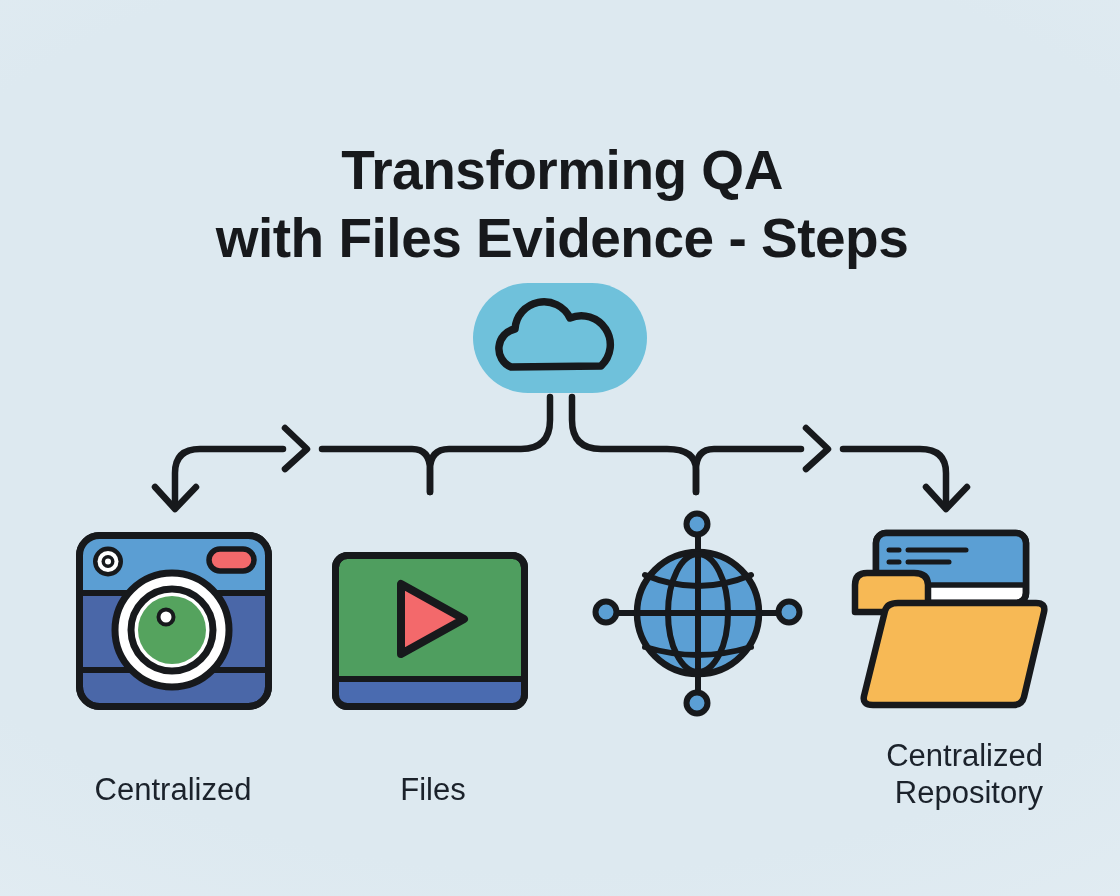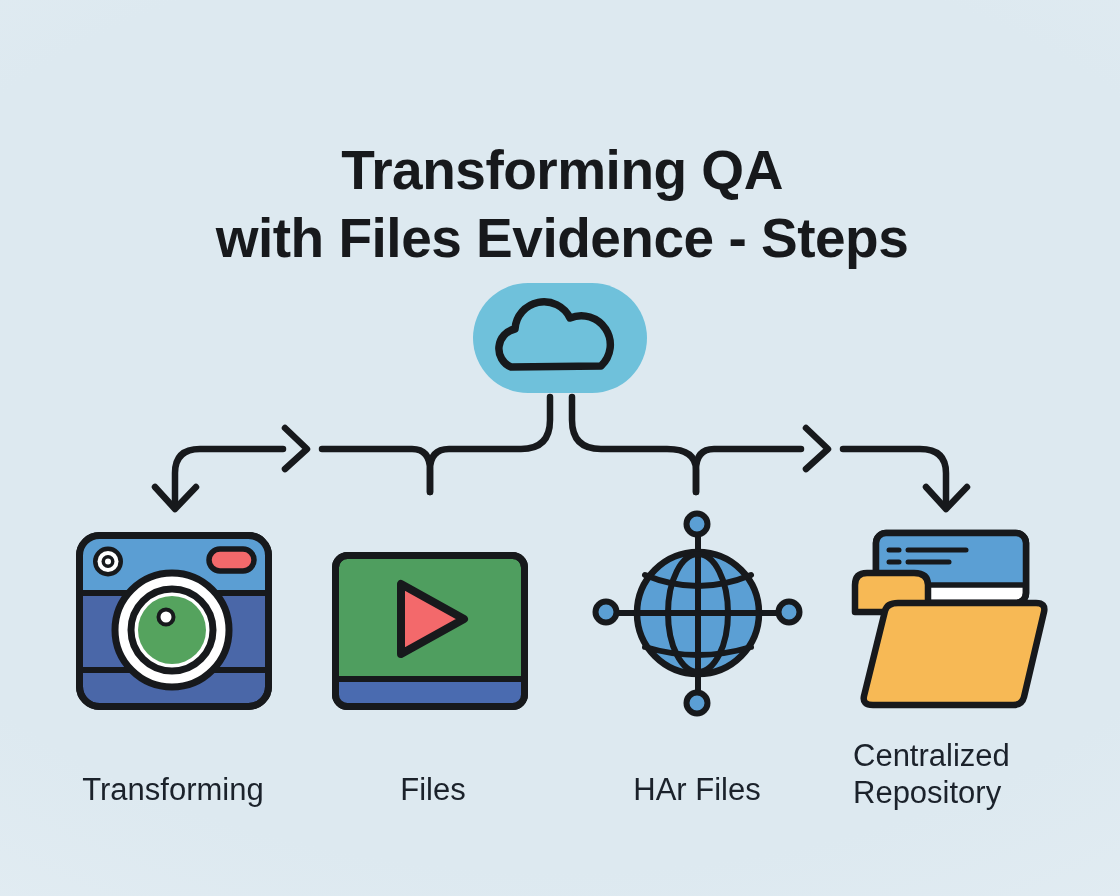--- a/index.html
+++ b/index.html
@@ -20,21 +20,21 @@
   .connectors{position:absolute;left:0;top:0;}
   .cloud-pill{
     position:absolute;left:473px;top:283px;width:174px;height:110px;
     background:#6fc1db;border-radius:55px;
   }
   .cloud-pill svg{position:absolute;left:0;top:0;}
   .icon-box{position:absolute;}
   .node-label{
     position:absolute;transform:translateX(-50%);
     font-size:31px;font-weight:400;color:#1b222b;
-    text-align:left;line-height:1.18;white-space:nowrap;
+    text-align:right;line-height:1.18;white-space:nowrap;
   }
   .node-label.wrap{white-space:normal;width:190px;}
 </style>
 </head>
 <body>
 
 <div class="canvas">
 
   <div class="title">
     <div>Transforming QA</div>
@@ -129,18 +129,17 @@
         <line x1="41" y1="36" x2="51" y2="36"></line>
         <line x1="60" y1="36" x2="101" y2="36"></line>
       </g>
 
       <path d="M 7 86 L 7 59 Q 7 47 19 47 L 66 47 Q 80 47 80 59 L 80 86 Z" fill="#f7b955" stroke="#17191c" stroke-width="6.5" stroke-linejoin="round"></path>
 
       <path d="M 50 77 L 188 77 Q 198 77 196 86 L 176 171 Q 174 179 165 179 L 25 179 Q 14 179 16 170 L 37 85 Q 39 77 50 77 Z" fill="#f7b955" stroke="#17191c" stroke-width="6.5" stroke-linejoin="round"></path>
     </svg>
   </div>
 
-  <div class="node-label" style="left:173px;top:772px;">Transforming</div>
+  <div class="node-label" style="left:173px;top:772px;">Centralized</div>
   <div class="node-label" style="left:433px;top:772px;">Files</div>
-  <div class="node-label" style="left:697px;top:772px;">HAr Files</div>
   <div class="node-label wrap" style="left:948px;top:738px;">Centralized Repository</div>
 
 </div>
 
 </body></html>

